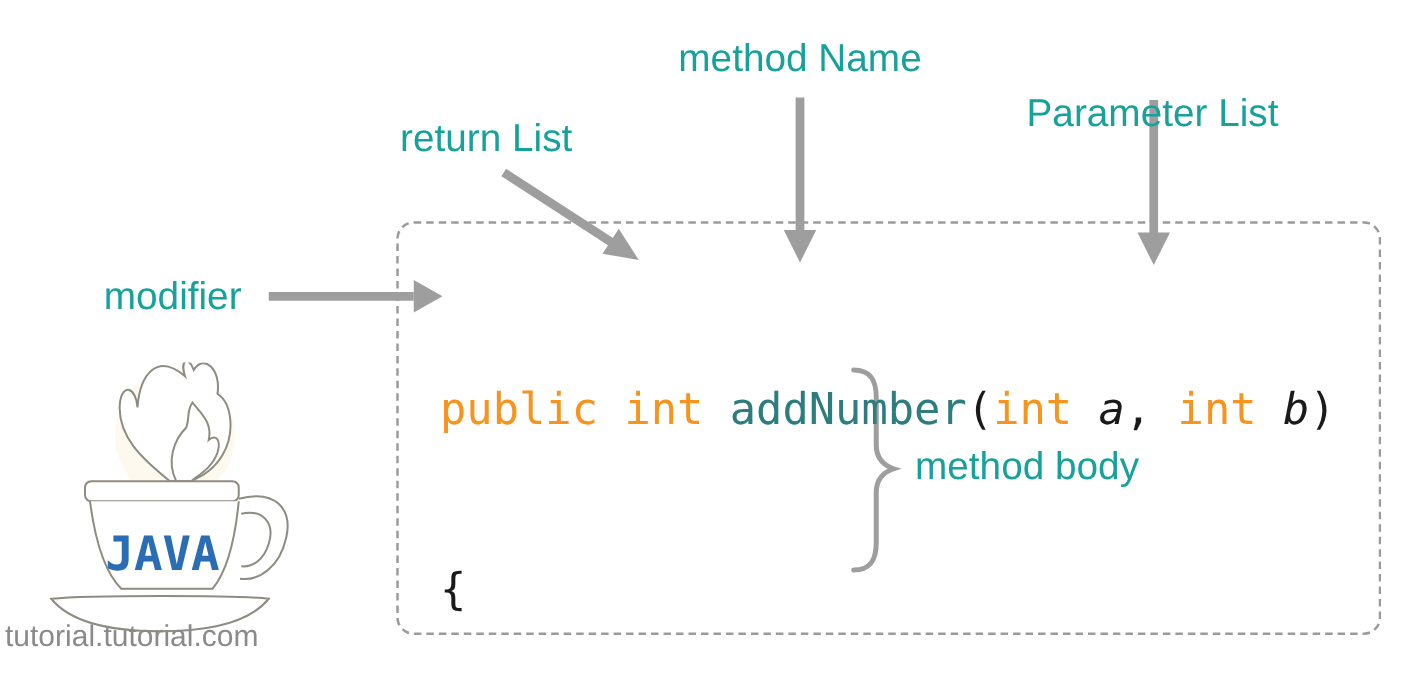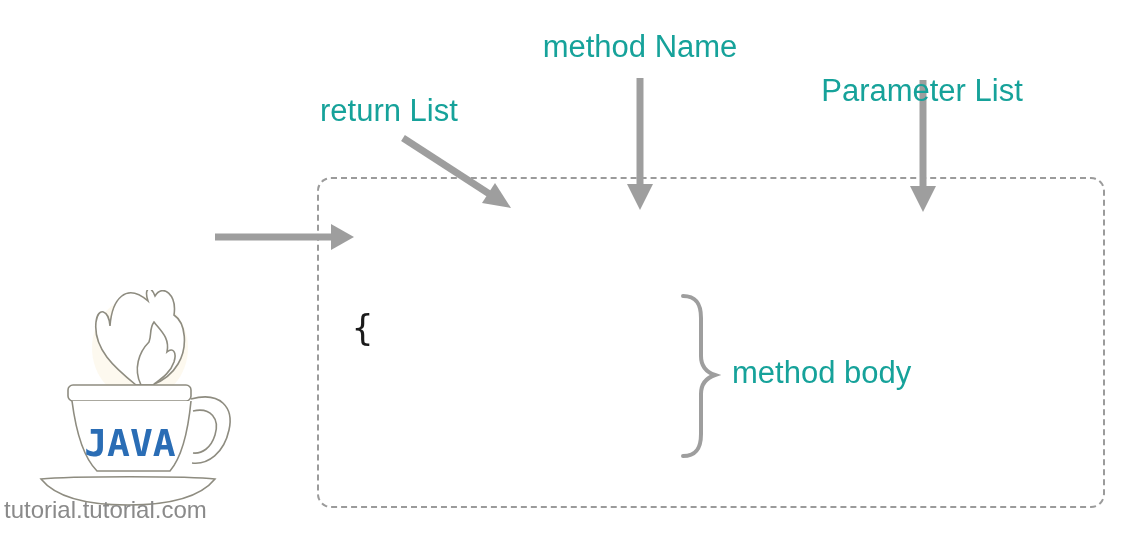--- a/index.html
+++ b/index.html
@@ -94,23 +94,25 @@
       <line x1="923" y1="80" x2="923" y2="188" stroke="#9e9e9e" stroke-width="7"></line>
       <polygon points="910,186 936,186 923,212" fill="#9e9e9e"></polygon>
     </g>
     <path d="M683,296 C697,296 701,305 701,318 L701,356 C701,366 706,372 715,375
              C706,378 701,384 701,394 L701,434 C701,447 697,456 683,456" fill="none" stroke="#9e9e9e" stroke-width="4" stroke-linecap="round"></path>
   </svg>
 
   <div class="label centered lbl-method-name">method Name</div>
   <div class="label centered lbl-parameter-list">Parameter List</div>
   <div class="label lbl-return-type">return List</div>
+  <div class="label lbl-modifier">modifier</div>
   <div class="label lbl-method-body">method body</div>
 
   <div class="code">
+    <div class="code-line"><span class="kw">public int </span><span class="name">addNumber</span><span>(</span><span class="kw">int </span><span class="it">a</span><span>, </span><span class="kw">int </span><span class="it">b</span><span>)</span></div>
     <div class="code-line">{</div>
     
     
     
     
   </div>
 
   <svg class="logo" viewBox="25 290 215 220" xmlns="http://www.w3.org/2000/svg">
     <ellipse cx="140" cy="348" rx="48" ry="52" fill="#faf1dc" opacity="0.45"></ellipse>
     <path d="M136,385 C115,368 93,349 96,322 C98,306 109,310 110,326

